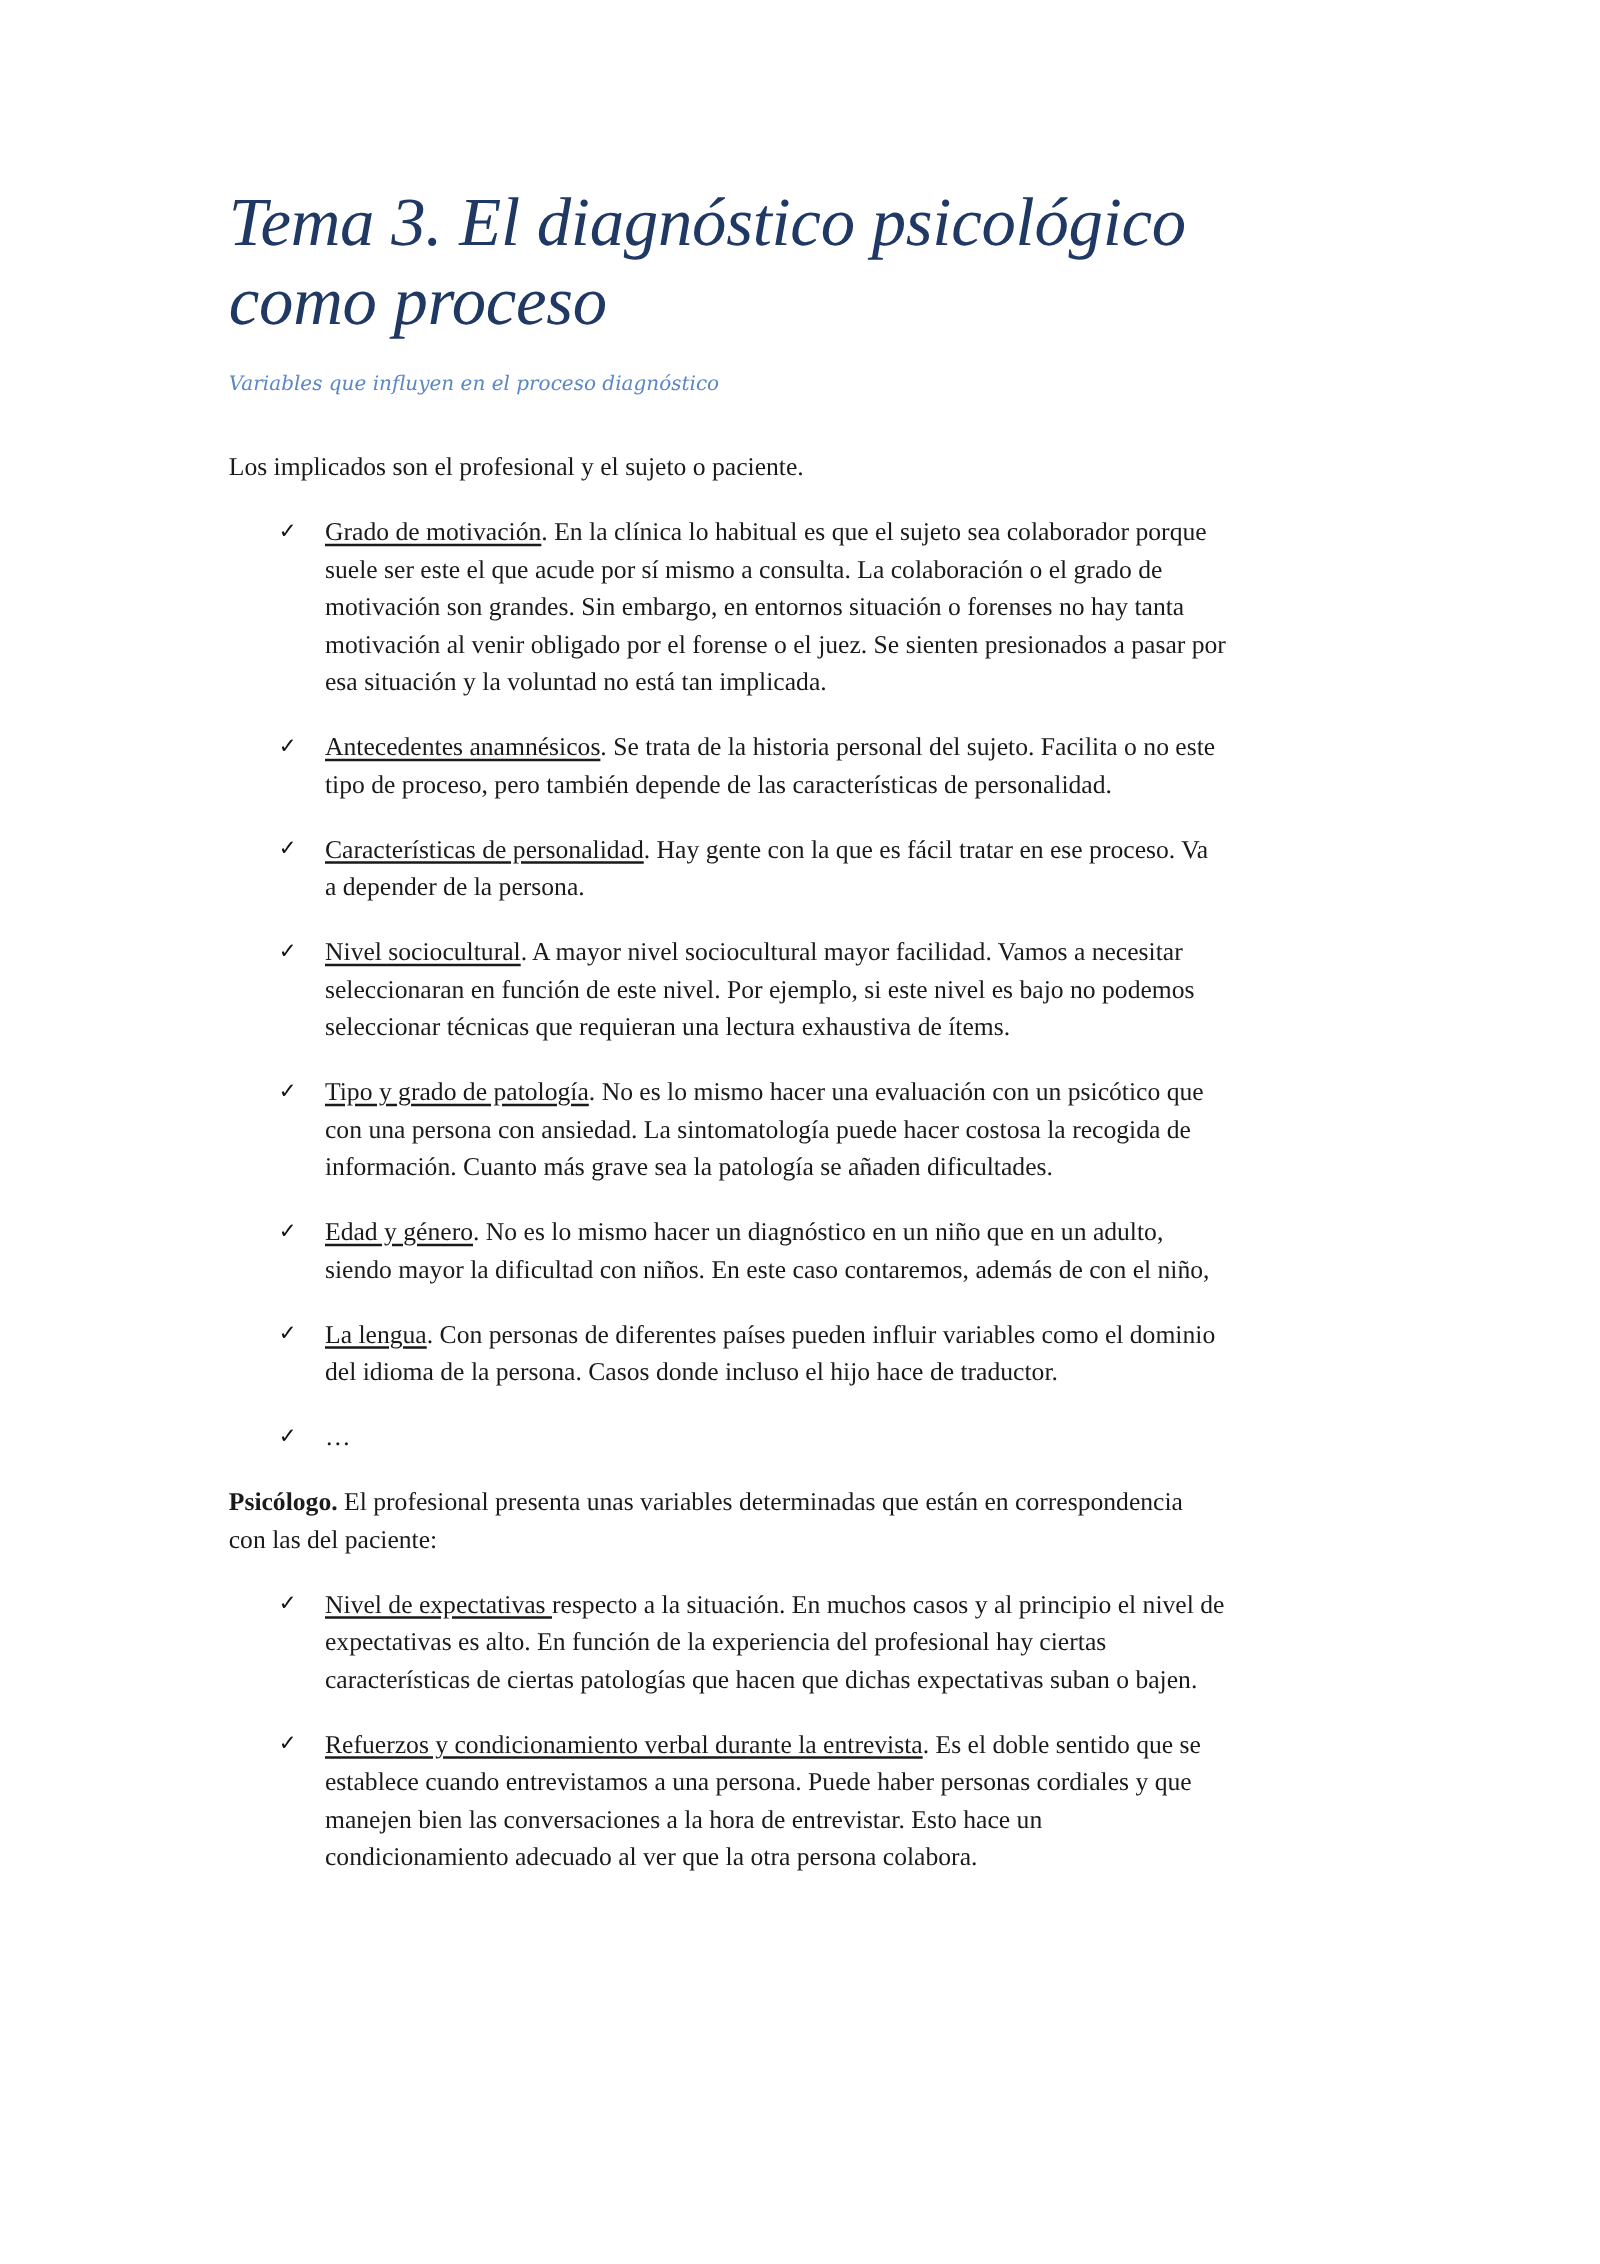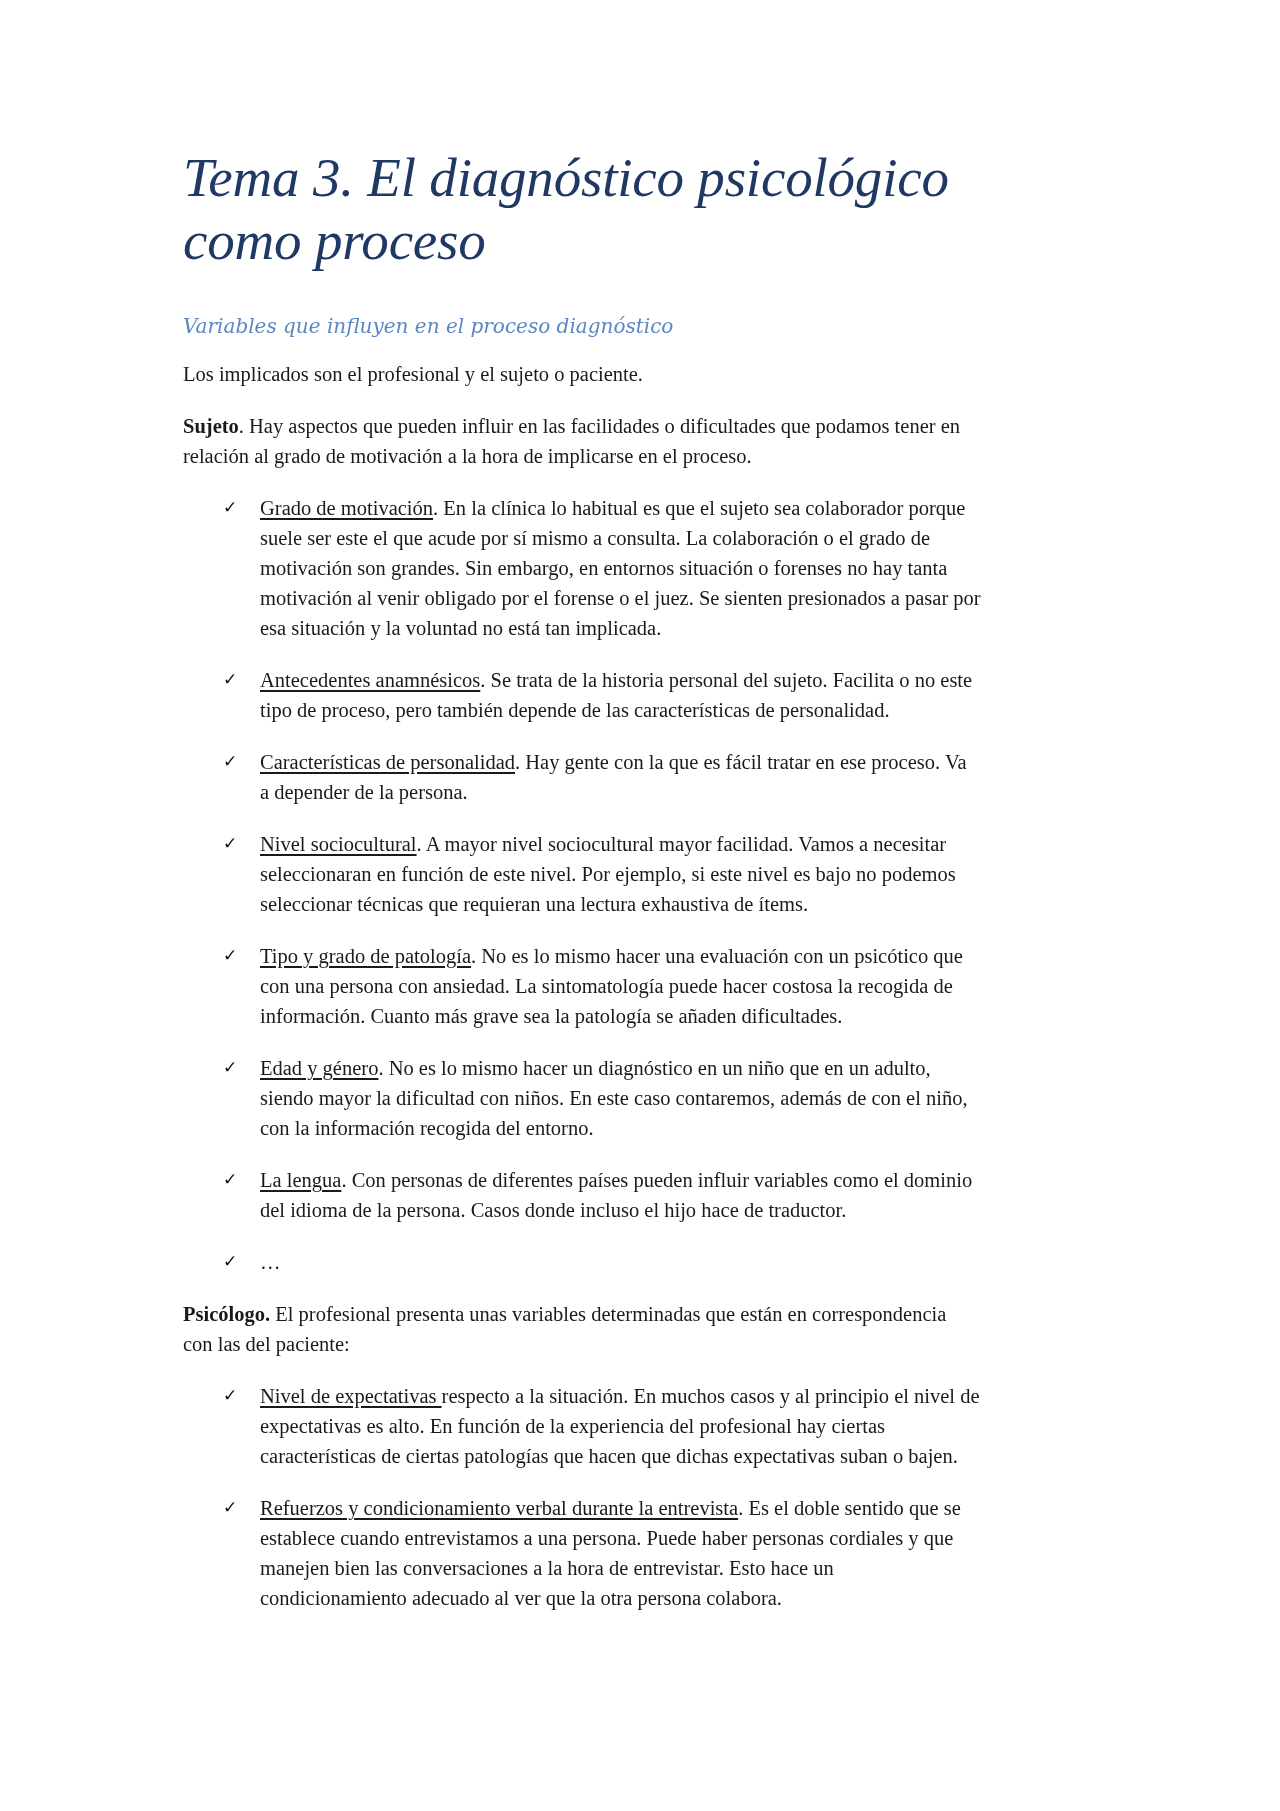--- a/index.html
+++ b/index.html
@@ -7,23 +7,23 @@
   .page {
     position: absolute; left: 183px; top: 0; width: 920px;
     font-family: "Liberation Serif", serif; color: #1a1a1a;
   }
   .title {
     margin: 0; position: absolute; top: 146px; left: 0;
     font-family: "Liberation Serif", serif; font-weight: normal;
     font-size: 55px; line-height: 63px; color: #1f3864; letter-spacing: -0.2px; font-style: italic;
   }
   .subtitle {
-    margin: 0; position: absolute; top: 312px; left: 0;
+    margin: 0; position: absolute; top: 293px; left: 0;
     font-family: "DejaVu Serif", serif; font-style: italic; font-weight: normal;
-    font-size: 20px; line-height: 28px; color: #5b87c5;
+    font-size: 16px; line-height: 28px; color: #5b87c5;
   }
   .body { position: absolute; top: 359px; left: 0; width: 930px; font-size: 20.5px; line-height: 30px; }
   .p { margin: 0 0 22px 0; white-space: nowrap; }
   .p b { font-weight: bold; }
   .list { margin: 0 0 22px 0; padding: 0; list-style: none; }
   .item { position: relative; padding-left: 77px; margin: 0 0 22px 0; white-space: nowrap; }
   .item:last-child { margin-bottom: 0; }
   .check {
     position: absolute; left: 40px; top: 0; font-family: "DejaVu Sans", sans-serif;
     font-size: 17px; line-height: 28px; color: #111;
@@ -40,24 +40,20 @@
     <span class="line">Tema 3. El diagnóstico psicológico</span>
     <span class="line">como proceso</span>
   </h1>
 
   <h2 class="subtitle">Variables que influyen en el proceso diagnóstico</h2>
 
   <div class="body">
 
     <p class="p">Los implicados son el profesional y el sujeto o paciente.</p>
 
-    <p class="p">
-      <span class="line"><b>Sujeto</b><span>. Hay aspectos que pueden influir en las facilidades o dificultades que podamos tener en</span></span>
-      <span class="line">relación al grado de motivación a la hora de implicarse en el proceso.</span>
-    </p>
 
     <ul class="list">
       <li class="item">
         <span class="check">✓</span>
         <span class="line"><span class="term">Grado de motivación</span><span>. En la clínica lo habitual es que el sujeto sea colaborador porque</span></span>
         <span class="line">suele ser este el que acude por sí mismo a consulta. La colaboración o el grado de</span>
         <span class="line">motivación son grandes. Sin embargo, en entornos situación o forenses no hay tanta</span>
         <span class="line">motivación al venir obligado por el forense o el juez. Se sienten presionados a pasar por</span>
         <span class="line">esa situación y la voluntad no está tan implicada.</span>
       </li>
@@ -80,21 +76,20 @@
       <li class="item">
         <span class="check">✓</span>
         <span class="line"><span class="term">Tipo y grado de patología</span><span>. No es lo mismo hacer una evaluación con un psicótico que</span></span>
         <span class="line">con una persona con ansiedad. La sintomatología puede hacer costosa la recogida de</span>
         <span class="line">información. Cuanto más grave sea la patología se añaden dificultades.</span>
       </li>
       <li class="item">
         <span class="check">✓</span>
         <span class="line"><span class="term">Edad y género</span><span>. No es lo mismo hacer un diagnóstico en un niño que en un adulto,</span></span>
         <span class="line">siendo mayor la dificultad con niños. En este caso contaremos, además de con el niño,</span>
-        <span class="line">con la información recogida del entorno.</span>
       </li>
       <li class="item">
         <span class="check">✓</span>
         <span class="line"><span class="term">La lengua</span><span>. Con personas de diferentes países pueden influir variables como el dominio</span></span>
         <span class="line">del idioma de la persona. Casos donde incluso el hijo hace de traductor.</span>
       </li>
       <li class="item">
         <span class="check">✓</span>
         <span class="line">…</span>
       </li>

